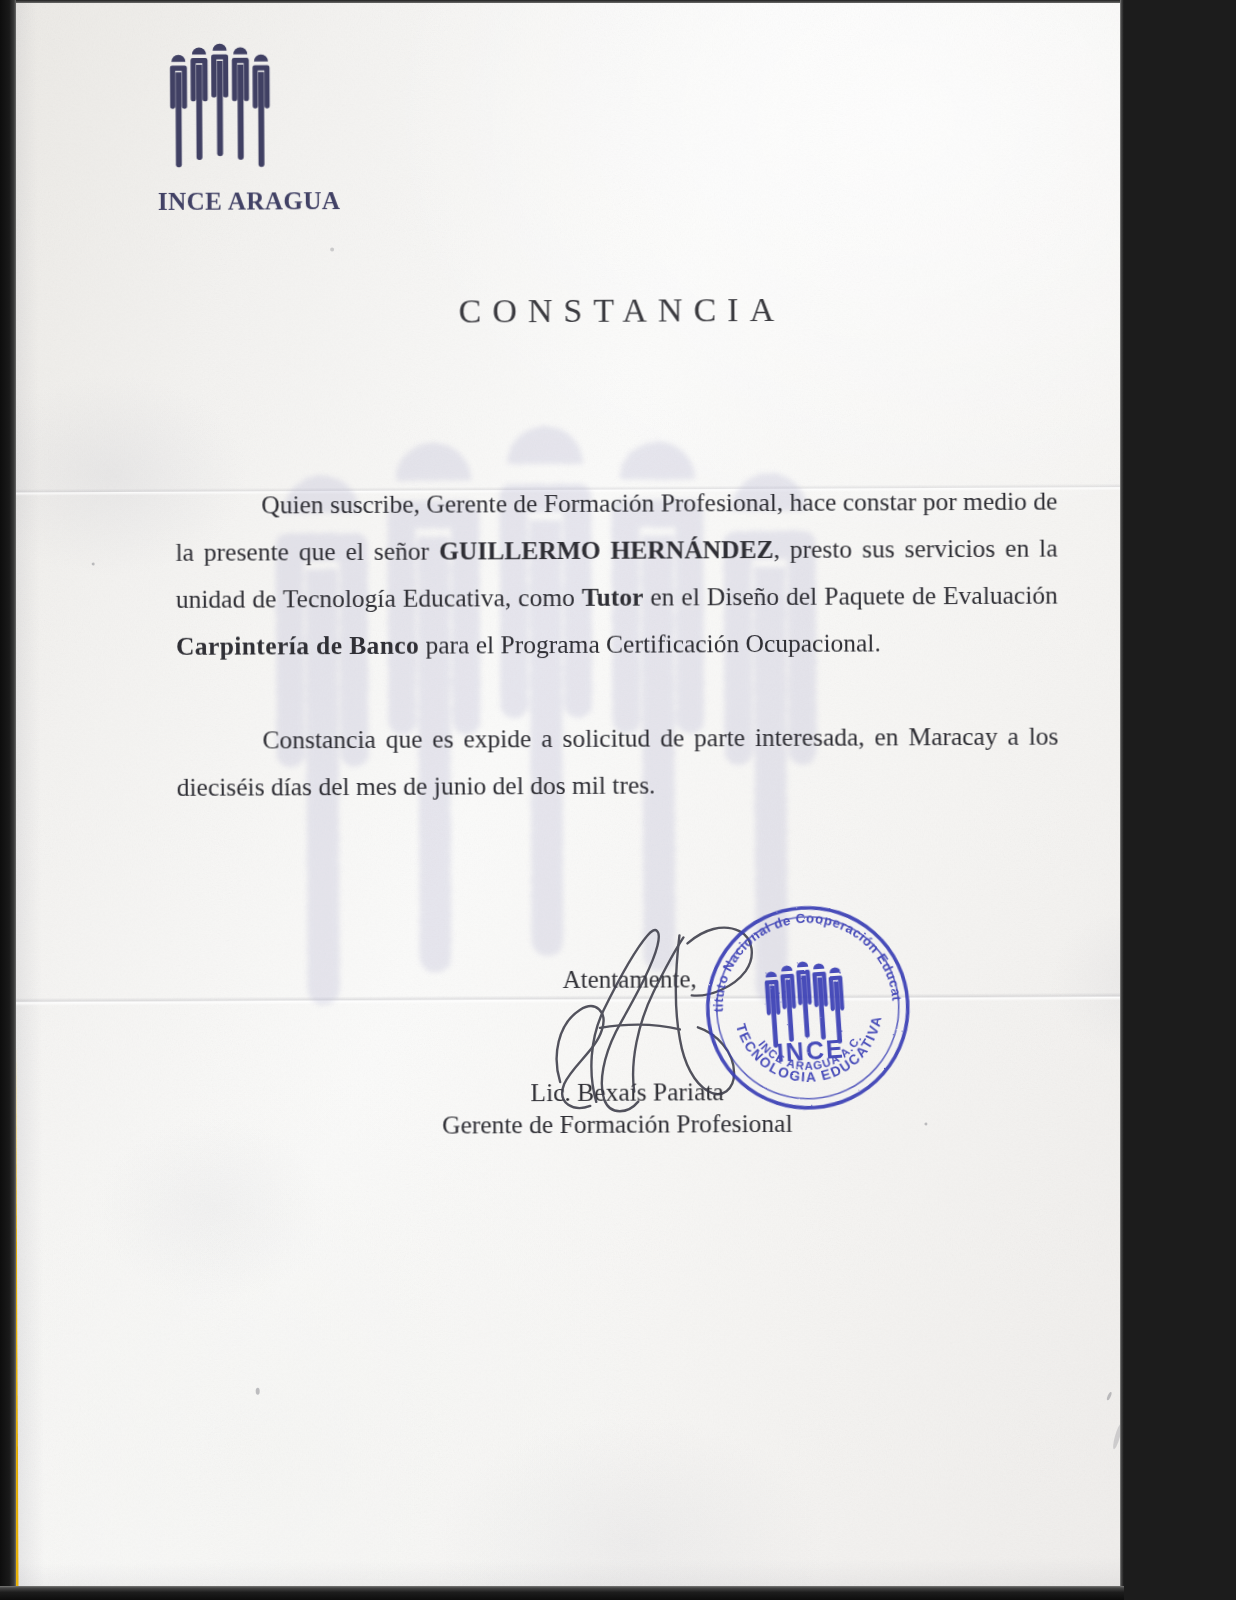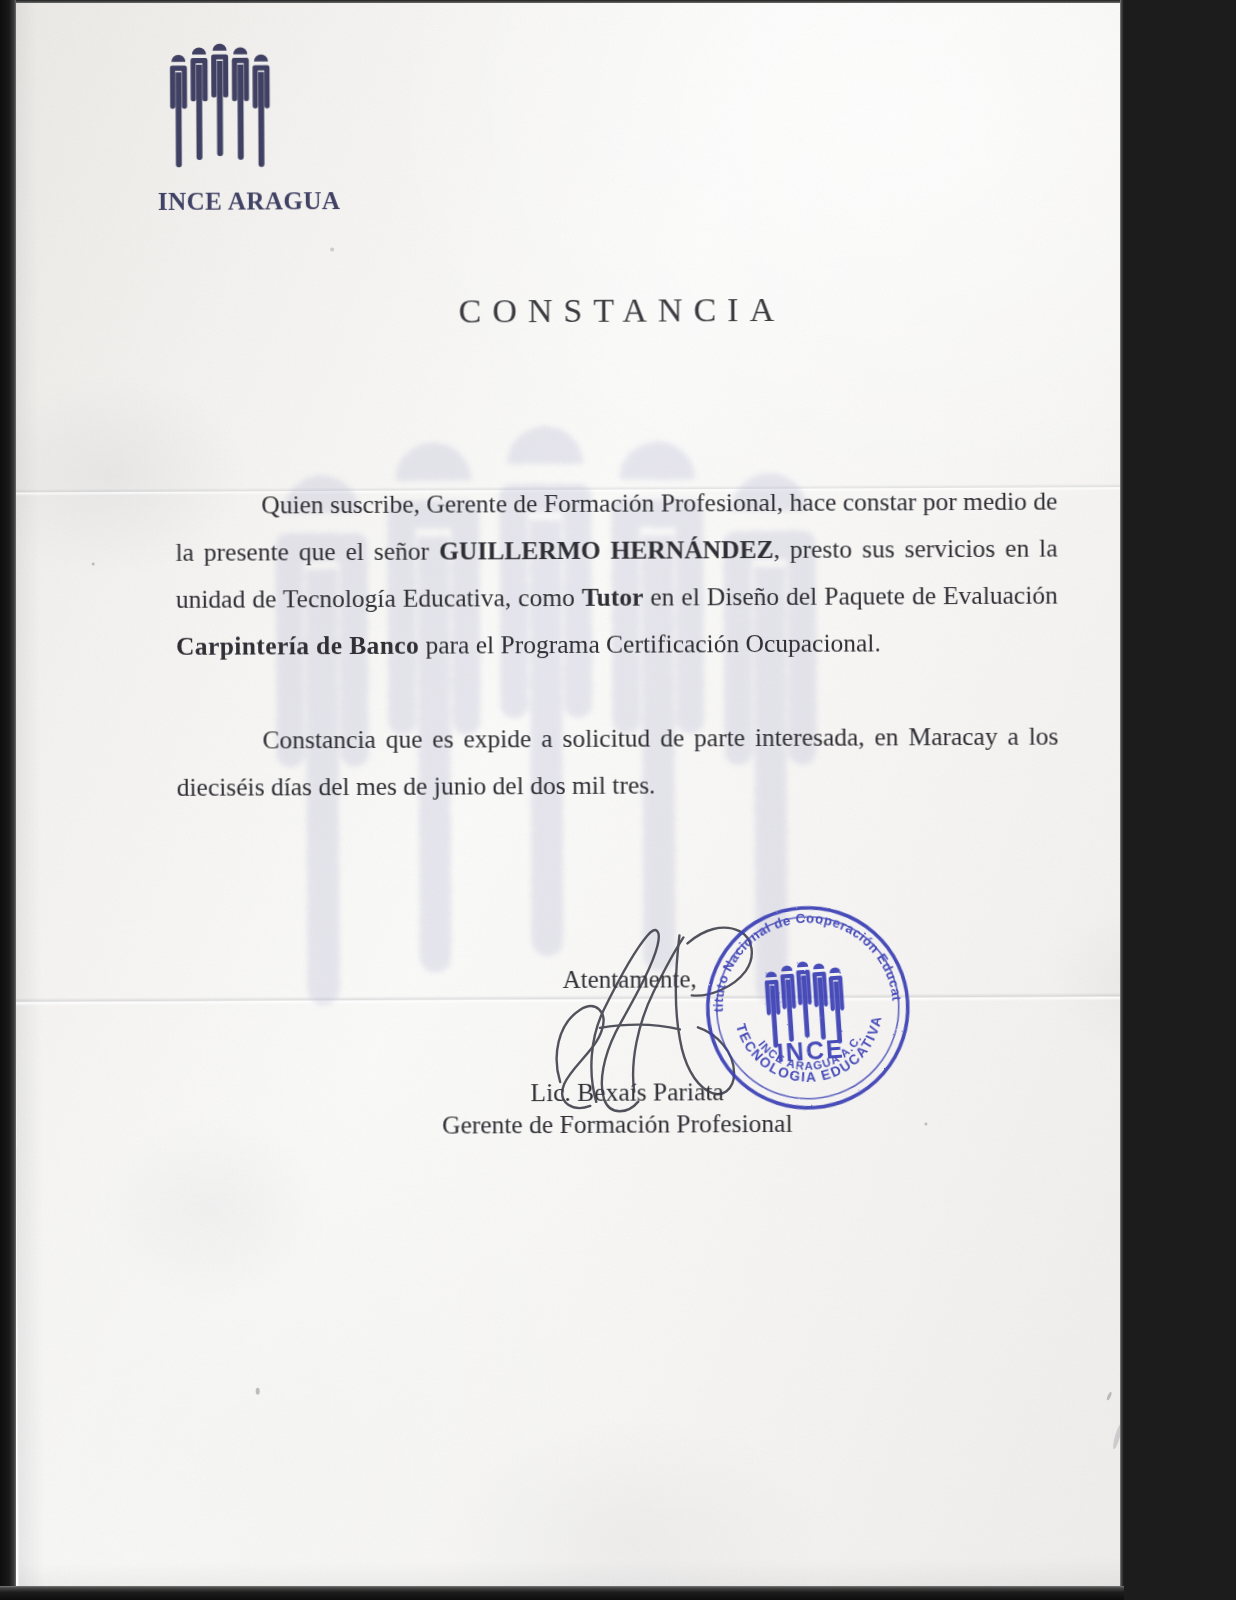--- a/index.html
+++ b/index.html
@@ -11,21 +11,21 @@
   body {
     font-family: "Liberation Serif", "DejaVu Serif", serif;
   }
 
   
   #scan {
     position: relative;
     width: 1124px;
     height: 1600px;
     overflow: hidden;
-    background: #ffffff;
+    background: #eab308;
   }
 
   
   #paper {
     position: absolute;
     left: 14px;
     top: -6px;
     width: 1226px;
     height: 1596px;
     background:

